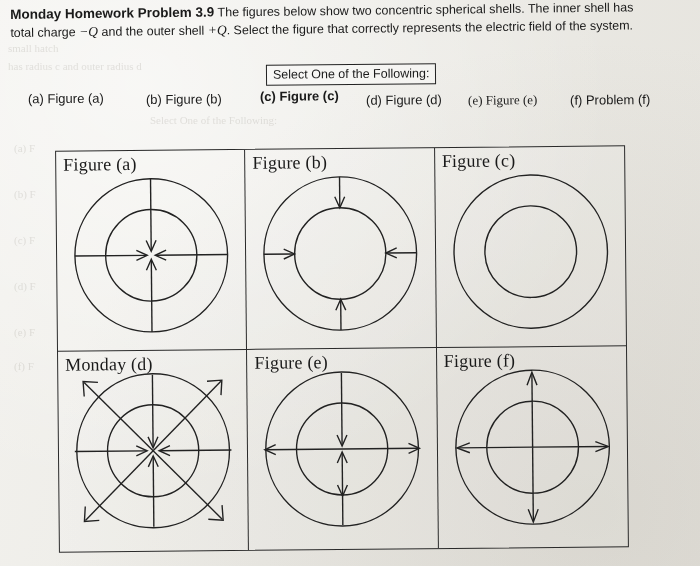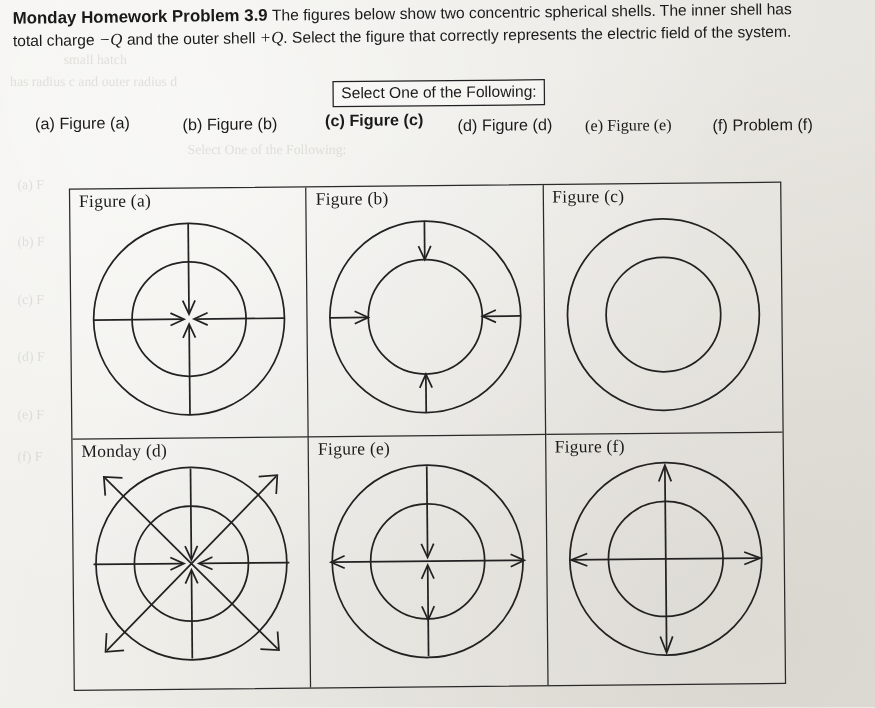--- a/index.html
+++ b/index.html
@@ -113,21 +113,21 @@
     border-bottom: 1.5px solid #2a2a2a;
     overflow: hidden;
   }
   .cell:nth-child(3n) { border-right: none; }
   .cell:nth-child(n+4) { border-bottom: none; }
   .cell-label {
     position: absolute;
     left: 7px;
     top: 3px;
     font-family: "Liberation Serif", serif;
-    font-size: 14px;
+    font-size: 18px;
     letter-spacing: .2px;
   }
   .cell svg {
     position: absolute;
     left: 0;
     top: 0;
     width: 100%;
     height: 100%;
   }
   .cell svg * {
@@ -137,21 +137,21 @@
   }
 </style>
 </head>
 <body>
 
 <div class="paper"></div>
 
 <div class="content">
 
   <div>
-    <div class="ghost" style="left:8px;  top:42px;margin-left:43px;">small hatch</div>
+    <div class="ghost" style="left:8px;  top:42px;">small hatch</div>
     <div class="ghost" style="left:8px;  top:60px;">has radius c and outer radius d</div>
     <div class="ghost" style="left:150px;top:114px;">Select One of the Following:</div>
     <div class="ghost" style="left:14px; top:142px;">(a) F</div>
     <div class="ghost" style="left:14px; top:188px;">(b) F</div>
     <div class="ghost" style="left:14px; top:234px;">(c) F</div>
     <div class="ghost" style="left:14px; top:280px;">(d) F</div>
     <div class="ghost" style="left:14px; top:326px;">(e) F</div>
     <div class="ghost" style="left:14px; top:360px;">(f) F</div>
   </div>
 

